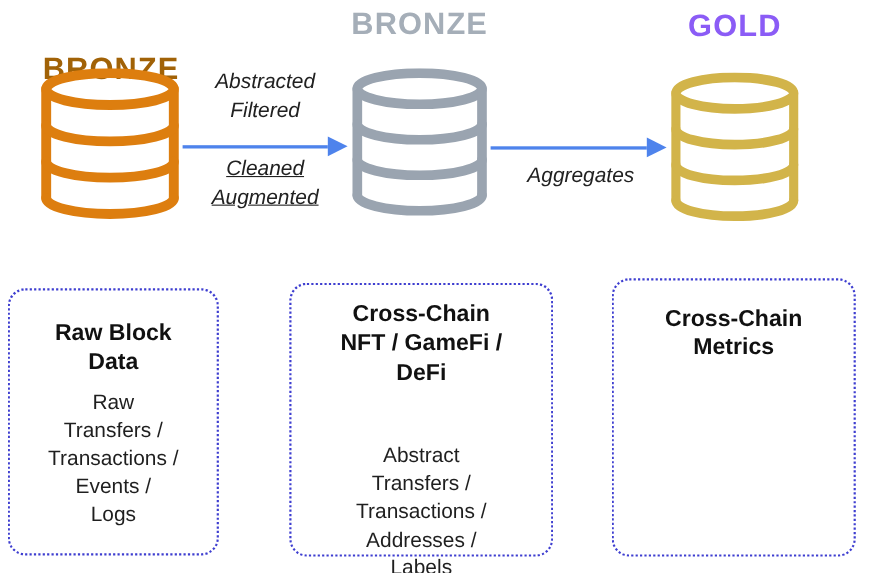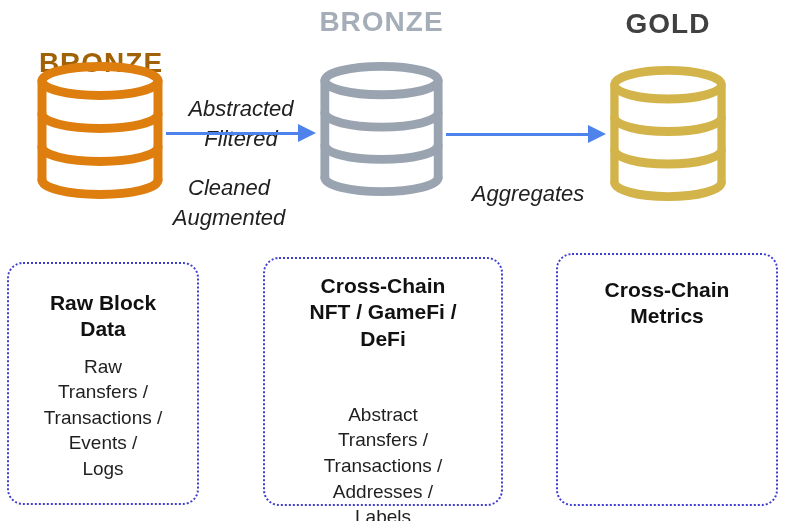--- a/index.html
+++ b/index.html
@@ -21,21 +21,21 @@
   .tier-title {
     position: absolute;
     font-size: 28px;
     font-weight: bold;
     letter-spacing: 1px;
     text-align: center;
     white-space: nowrap;
   }
   .tier-title.bronze { left: 35px;  top: 6px;  width: 132px; color: #a16207; margin-top: 41px; }
   .tier-title.silver { left: 318px; top: 6px;  width: 127px; color: #a5aeb8; }
-  .tier-title.gold   { left: 608px; top: 8px;  width: 120px; color: #404040; }
+  .tier-title.gold   { left: 608px; top: 8px;  width: 120px; color: #8b5cf6; }
 
   
   .cyl { position: absolute; }
   .cyl svg { display: block; width: 100%; height: 100%; }
   .cyl.bronze { left: 35px;  top: 62px; width: 130px; height: 138px; color: #dd7e0f; }
   .cyl.silver { left: 318px; top: 62px; width: 127px; height: 135px; color: #9aa4b0; }
   .cyl.gold   { left: 608px; top: 66px; width: 120px; height: 136px; color: #d2b44a; }
 
   
   .arrow {
@@ -50,30 +50,29 @@
   .arrow-head {
     width: 0; height: 0;
     border-left: 18px solid #4e83ec;
     border-top: 9px solid transparent;
     border-bottom: 9px solid transparent;
   }
 
   
   .flow-label {
     position: absolute;
-    font-size: 22px;
+    font-size: 19px;
     font-style: italic;
     line-height: 1.35;
     text-align: center;
     white-space: pre-line;
     color: #212121;
-    margin-top: 32px;
   }
   .flow-label.l1-top    { left: 166px; top: 62px;  width: 150px; }
-  .flow-label.l1-bottom { left: 148px; top: 141px; width: 162px; }
+  .flow-label.l1-bottom { left: 160px; top: 141px; width: 162px; text-decoration: underline; }
   .flow-label.l2-top    { left: 450px; top: 70px;  width: 156px; }
   .flow-label.l2-bottom { left: 450px; top: 147px; width: 156px; text-align: center; }
 
   
   .box {
     position: absolute;
     border: 2px dotted #3e3ed0;
     border-radius: 16px;
     text-align: center;
     box-sizing: border-box;

